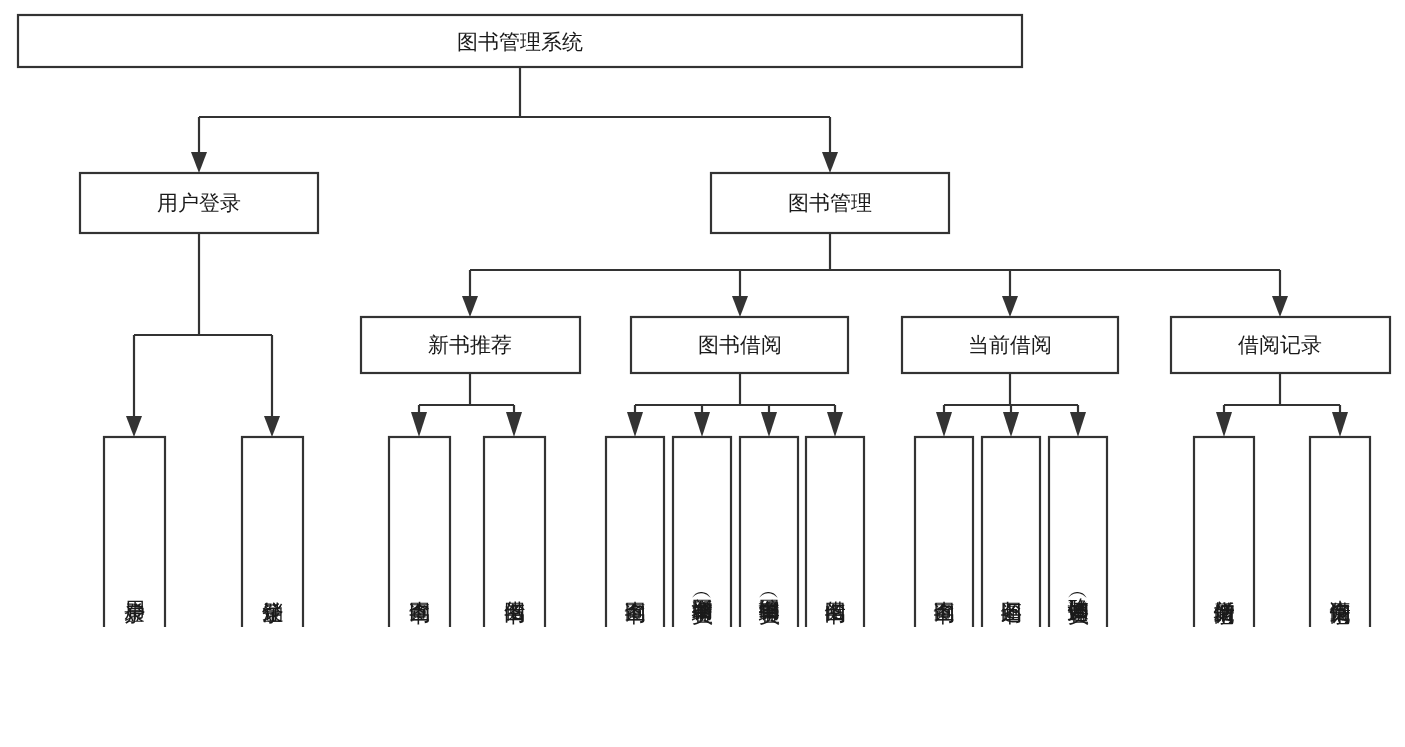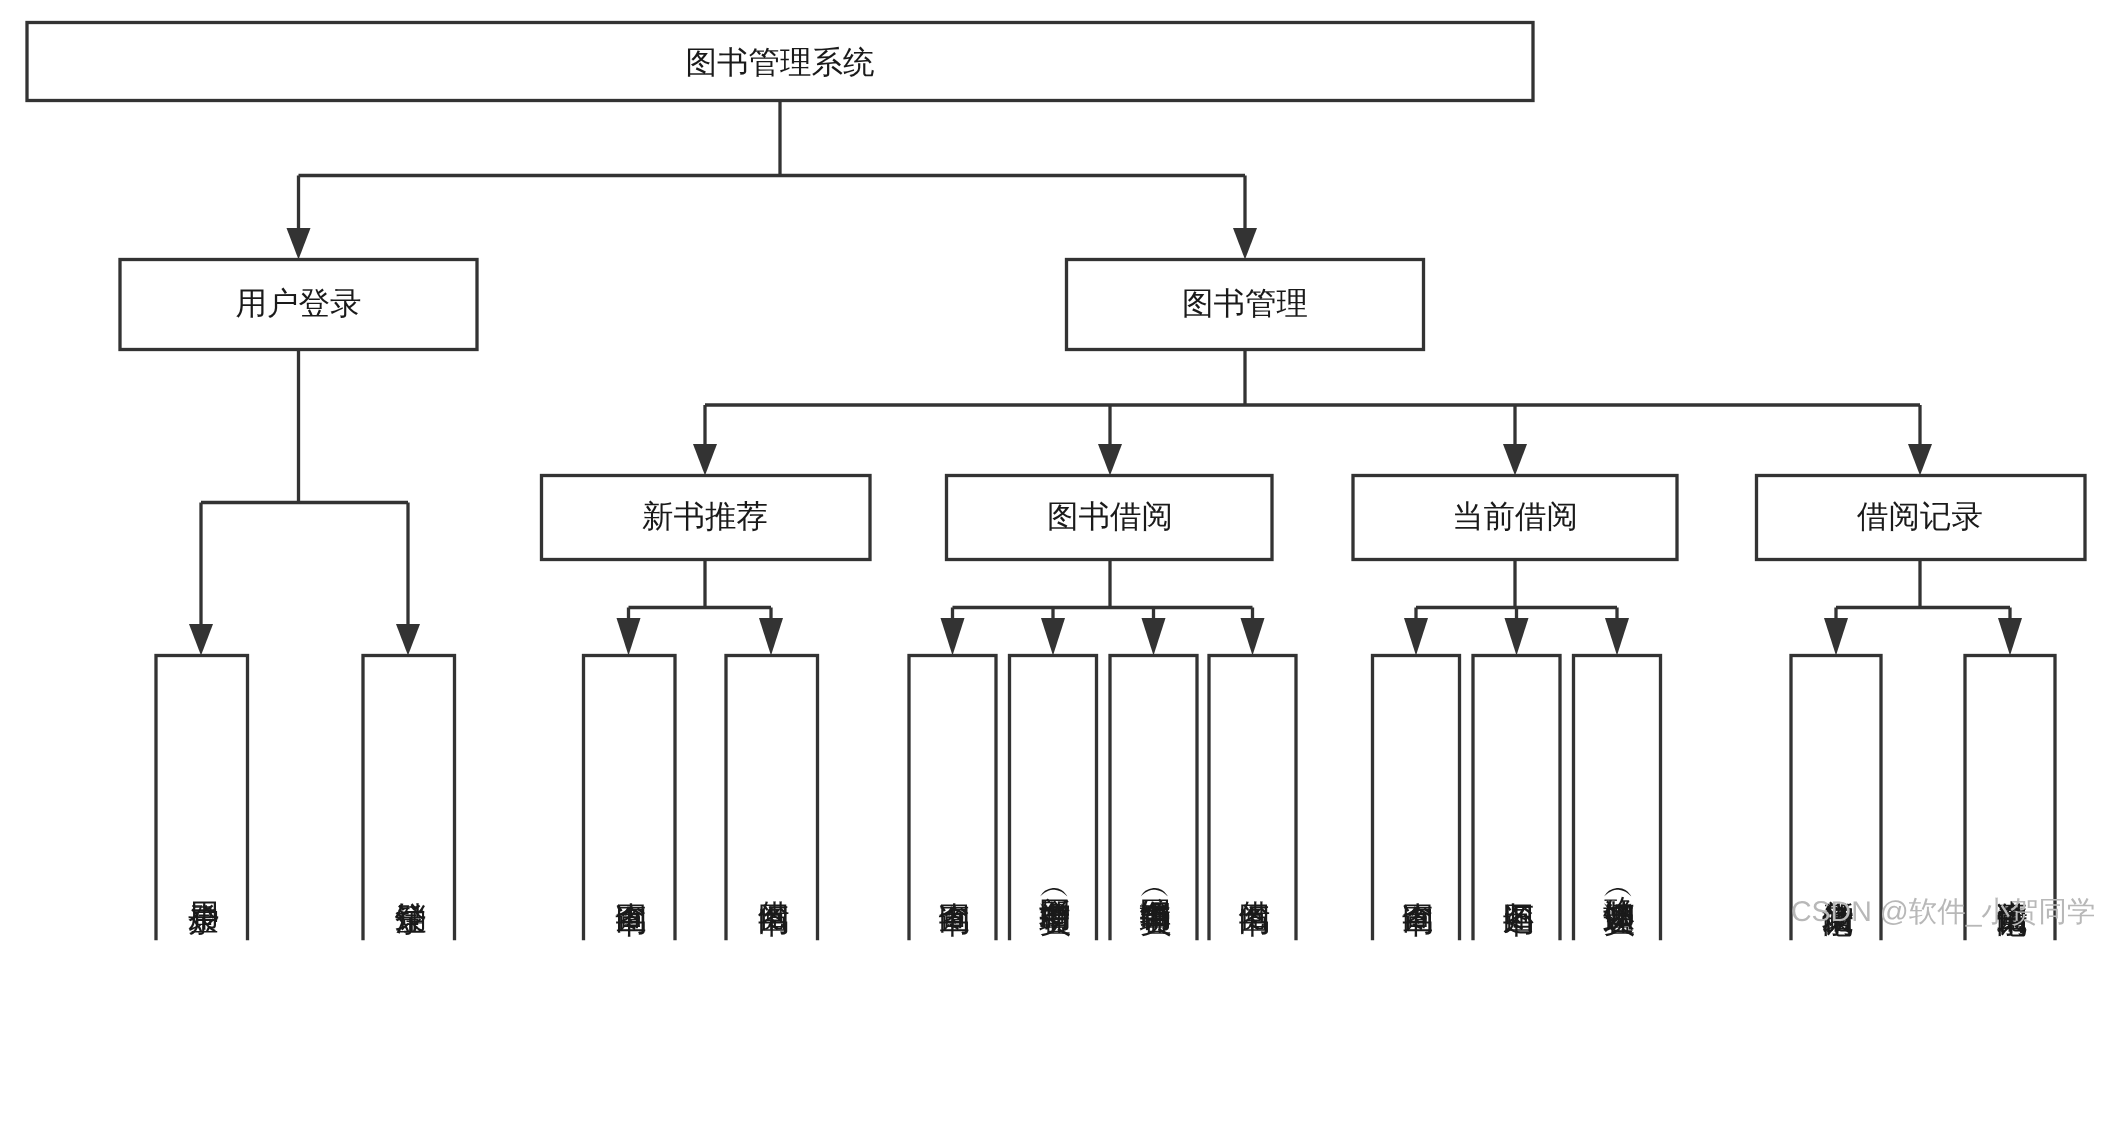--- a/index.html
+++ b/index.html
@@ -188,14 +188,13 @@
   <div class="vlabel-wrap" style="left:606px;  top:437px; width:58px; height:297px;">查询图书</div>
   <div class="vlabel-wrap" style="left:673px;  top:437px; width:58px; height:297px;">新增图书（管理员）</div>
   <div class="vlabel-wrap" style="left:740px;  top:437px; width:58px; height:297px;">编辑图书（管理员）</div>
   <div class="vlabel-wrap" style="left:806px;  top:437px; width:58px; height:297px;">借阅图书</div>
   <div class="vlabel-wrap" style="left:915px;  top:437px; width:58px; height:297px;">查询图书</div>
   <div class="vlabel-wrap" style="left:982px;  top:437px; width:58px; height:297px;">归还图书</div>
   <div class="vlabel-wrap" style="left:1049px; top:437px; width:58px; height:297px;">确认归还（管理员）</div>
   <div class="vlabel-wrap" style="left:1194px; top:437px; width:60px; height:297px;">新增借阅记录</div>
   <div class="vlabel-wrap" style="left:1310px; top:437px; width:60px; height:297px;">查询借阅记录</div>
 
-  <div class="watermark">CSDN @软件_小贺同学</div>
 </div>
 
 </body></html>

